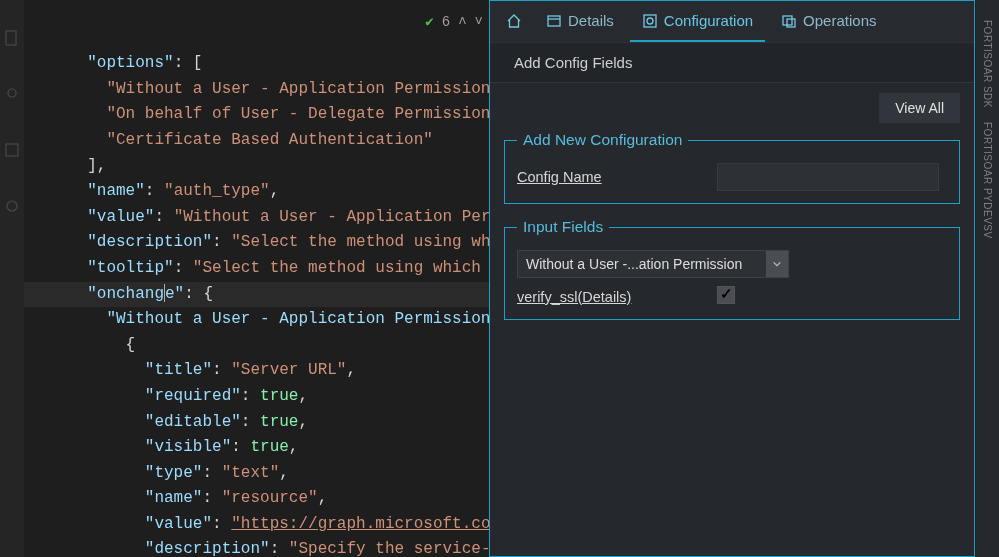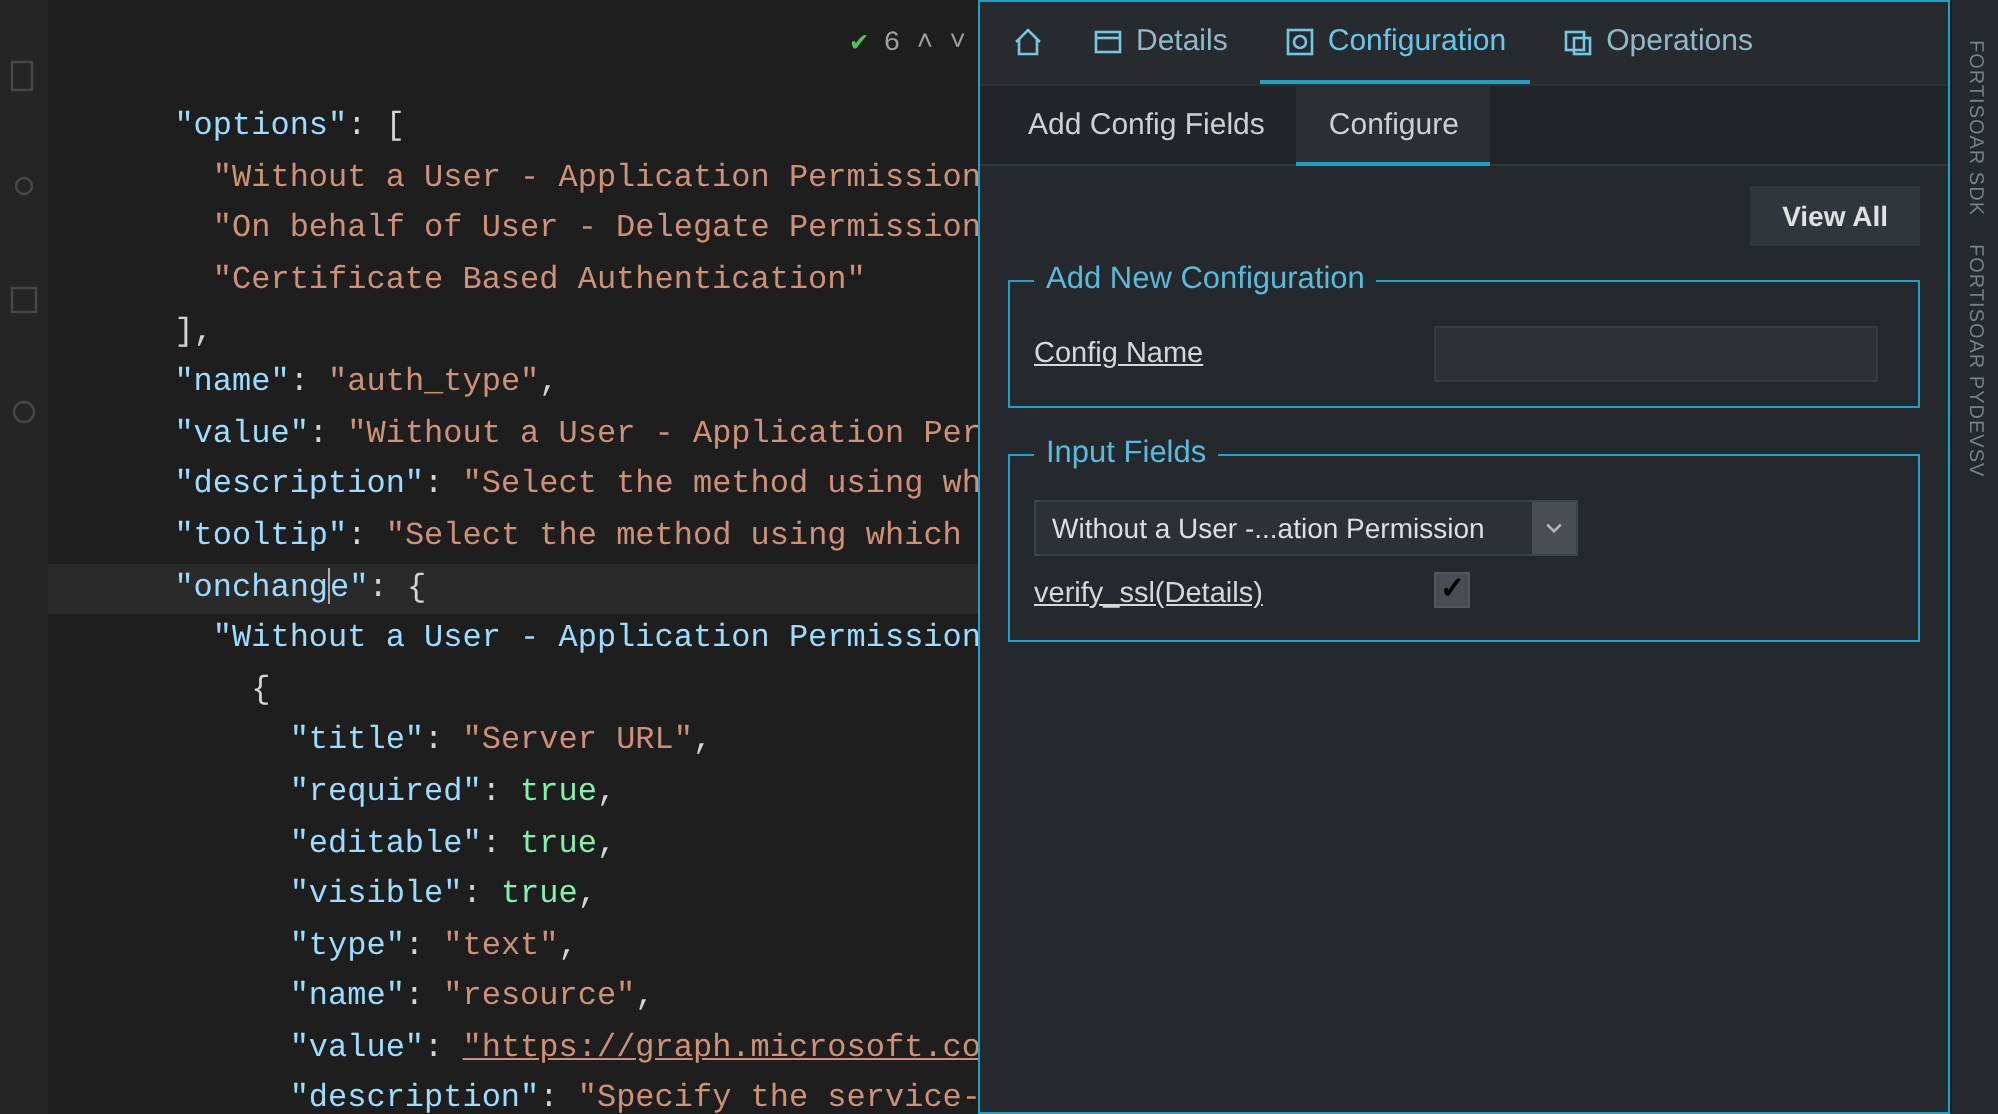--- a/index.html
+++ b/index.html
@@ -112,21 +112,21 @@
   .panel-body {
     flex: 1;
     padding: 10px 14px;
     overflow: auto;
     background:#25282c;
   }
   .view-all-row { display:flex; justify-content:flex-end; margin-bottom:8px; }
   .btn {
     background:#31363c; color:#e0e0e0;
     border: none; padding: 7px 16px;
-    font-size: 14px; cursor: pointer; font-weight: bold;
+    font-size: 14px; cursor: pointer;
   }
 
   fieldset.box {
     border: 1px solid #1ca2c8;
     padding: 14px 12px 12px 12px;
     margin-bottom: 14px;
   }
   fieldset.box > legend {
     color: #57bcdc;
     font-size: 15.5px;
@@ -253,23 +253,20 @@
           <rect x="6" y="6" width="8" height="8"></rect>
         </svg>
       <span>Operations</span>
     </div>
   </div>
 
   <div class="subtab-row">
     <div class="subtab">
       <span>Add Config Fields</span>
     </div>
-    <div class="subtab active">
-      <span>Configure</span>
-    </div>
   </div>
 
   <div class="panel-body">
     <div class="view-all-row">
       <button class="btn">View All</button>
     </div>
 
     <fieldset class="box">
       <legend>Add New Configuration</legend>
       <div class="field-row">

